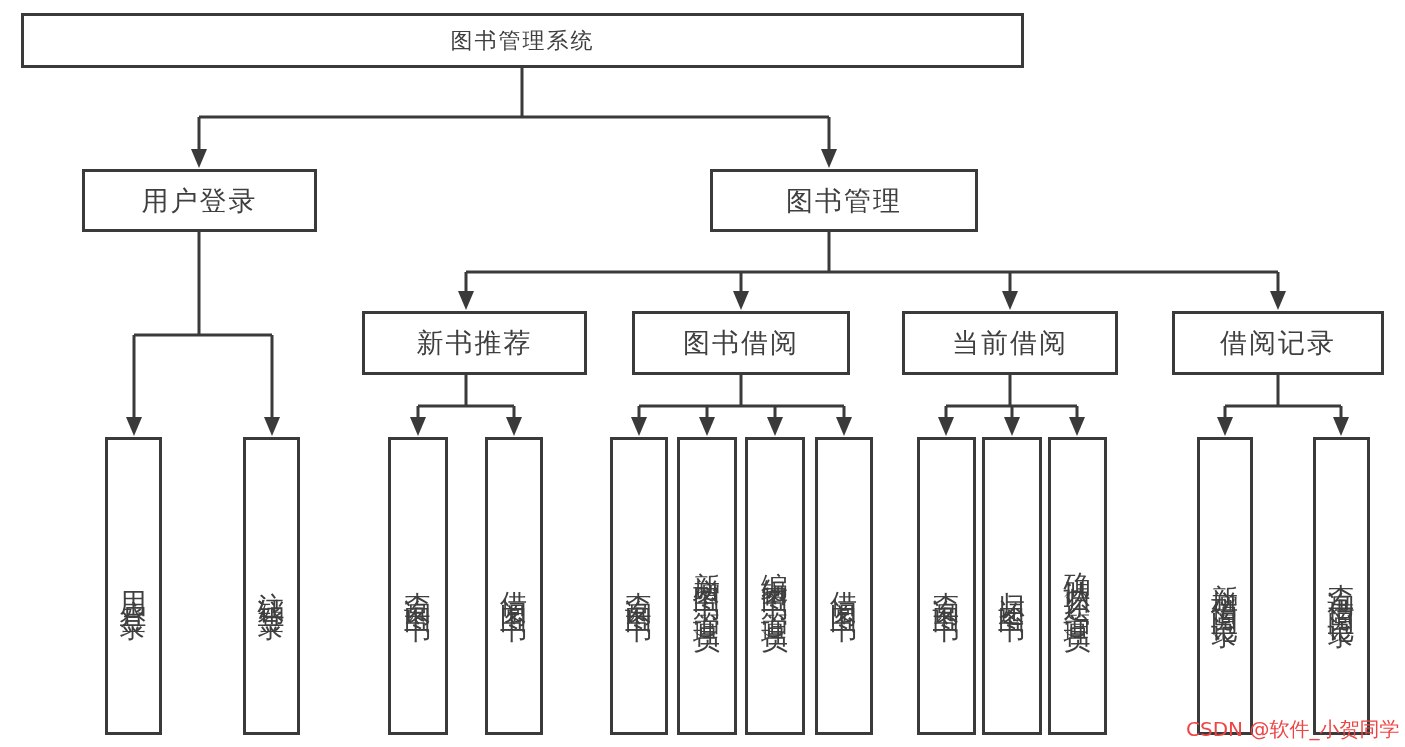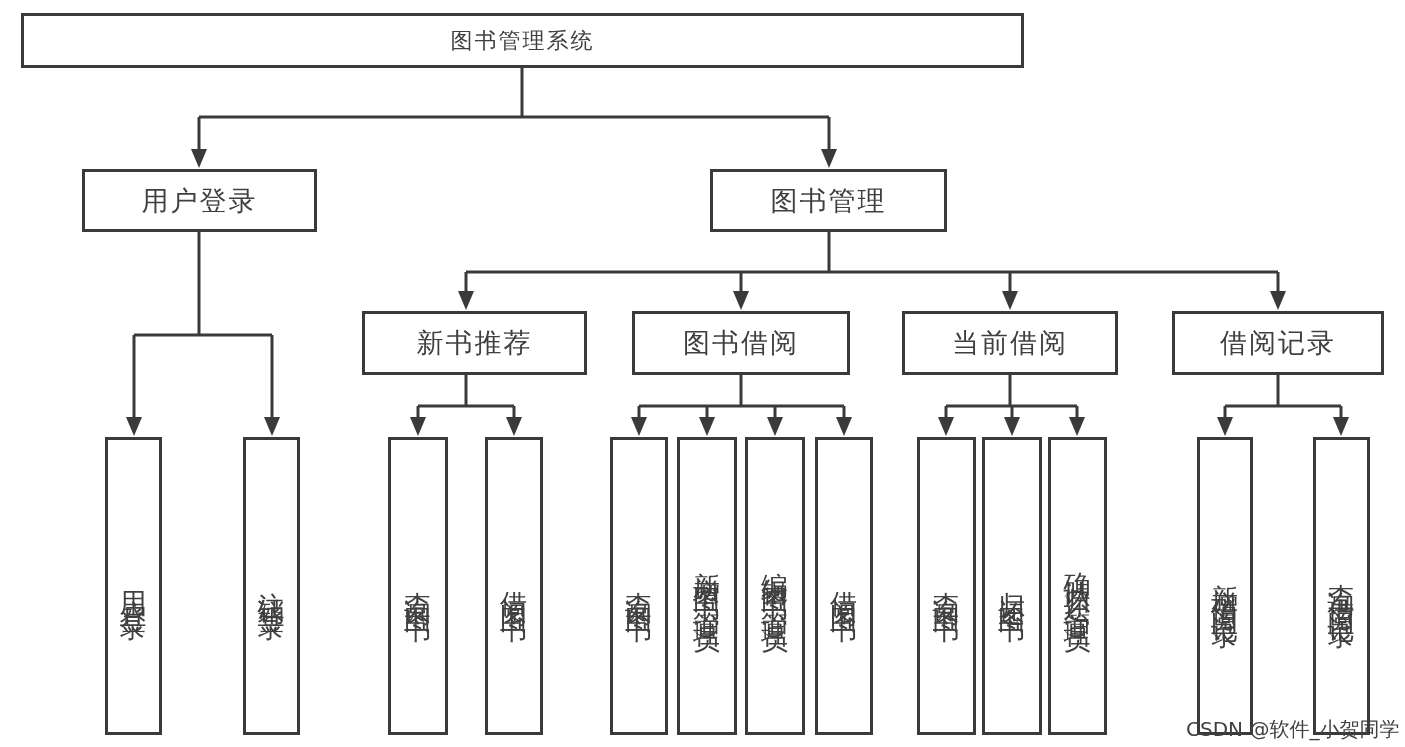--- a/index.html
+++ b/index.html
@@ -38,21 +38,21 @@
     left: 0; top: 0;
     width: 1405px; height: 747px;
     z-index: 1;
   }
   #svg-connectors path { stroke: #3a3a3a; stroke-width: 3; fill: none; }
   #svg-connectors polygon { fill: #3a3a3a; }
 
   
   #n-root          { left: 21px;   top: 13px;  width: 1003px; height: 55px; font-size: 22px; }
   #n-user-login    { left: 82px;   top: 169px; width: 235px;  height: 63px; }
-  #n-book-mgmt     { left: 710px;  top: 169px; width: 237px;  height: 63px; }
+  #n-book-mgmt     { left: 710px;  top: 169px; width: 268px;  height: 63px; }
   #n-new-rec       { left: 362px;  top: 311px; width: 225px;  height: 64px; }
   #n-book-borrow   { left: 632px;  top: 311px; width: 218px;  height: 64px; }
   #n-current       { left: 902px;  top: 311px; width: 216px;  height: 64px; }
   #n-record        { left: 1172px; top: 311px; width: 212px;  height: 64px; }
 
   #l-user-login    { left: 105px;  width: 57px; }
   #l-logout        { left: 243px;  width: 57px; }
   #l-query-rec     { left: 388px;  width: 60px; }
   #l-borrow-rec    { left: 485px;  width: 58px; }
   #l-query-borrow  { left: 610px;  width: 58px; }
@@ -62,21 +62,21 @@
   #l-query-current { left: 917px;  width: 59px; }
   #l-return-book   { left: 982px;  width: 60px; }
   #l-confirm       { left: 1048px; width: 59px; }
   #l-add-record    { left: 1197px; width: 56px; }
   #l-query-record  { left: 1313px; width: 57px; }
 
   #watermark {
     position: absolute;
     left: 1186px;
     top: 716px;
-    color: #404040;
+    color: #ef4444;
     font-size: 20px;
     white-space: nowrap;
     z-index: 3;
   }
 </style>
 </head>
 <body>
 
 <div id="stage">
 

